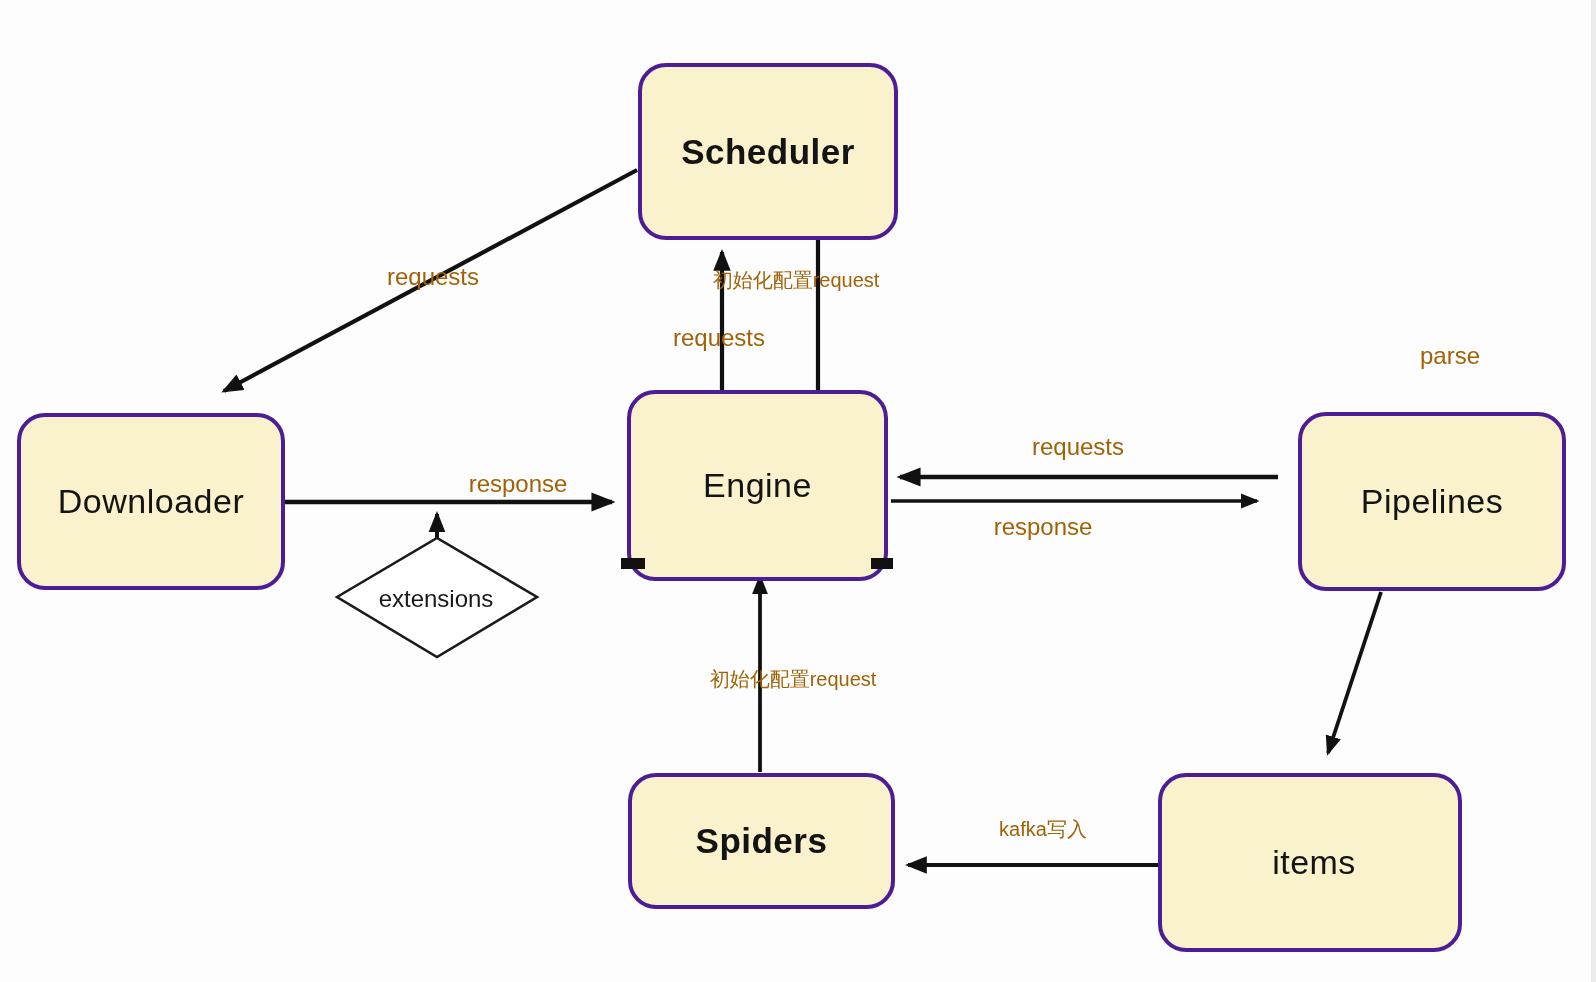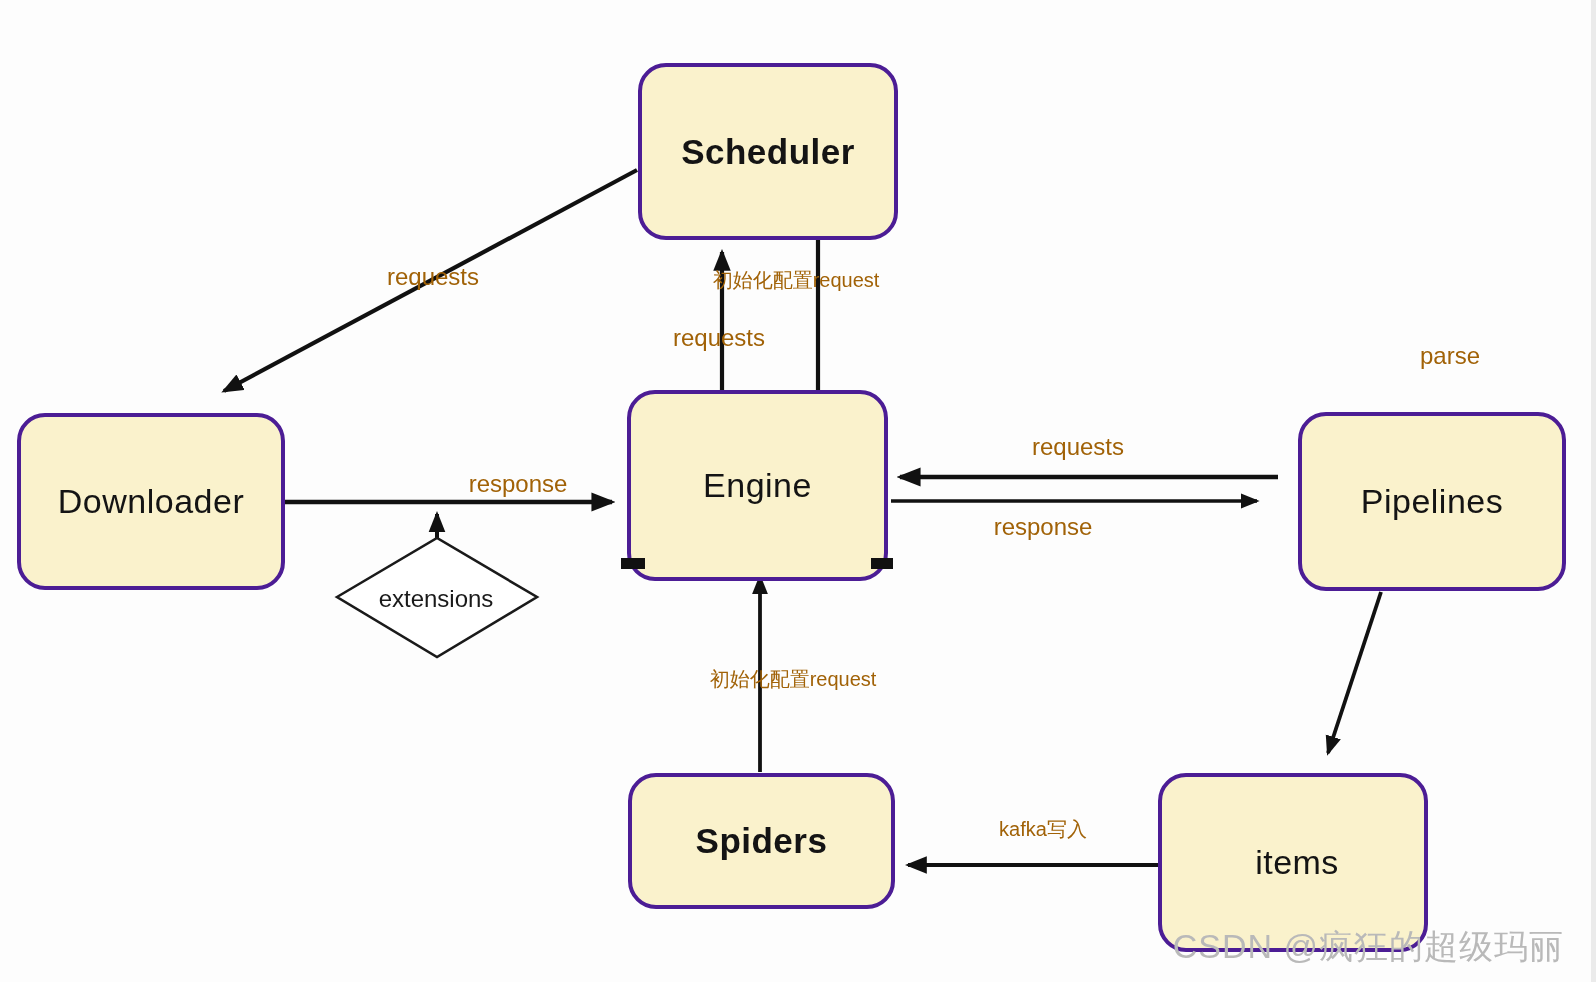--- a/index.html
+++ b/index.html
@@ -108,21 +108,21 @@
   </div>
 
   <div class="node" style="left:1278px;top:412px;width:268px;height:179px;margin-left:20px;">
     <span>Pipelines</span>
   </div>
 
   <div class="node bold" style="left:628px;top:773px;width:267px;height:136px;">
     <span>Spiders</span>
   </div>
 
-  <div class="node" style="left:1158px;top:773px;width:270px;height:179px;padding-left:8px;">
+  <div class="node" style="left:1158px;top:773px;width:304px;height:179px;padding-left:8px;">
     <span>items</span>
   </div>
 
   <div class="diamond-label" style="left:436px;top:599px;">extensions</div>
 
   <div class="edge-label" style="left:433px;top:277px;">requests</div>
 
   <div class="edge-label cn" style="left:796px;top:280px;">初始化配置request</div>
 
   <div class="edge-label" style="left:719px;top:338px;">requests</div>
@@ -137,15 +137,14 @@
 
   <div class="edge-label cn" style="left:793px;top:679px;">初始化配置request</div>
 
   <div class="edge-label cn" style="left:1043px;top:829px;text-align:right;">kafka写入</div>
 
   <div class="tick" style="left:621px;top:558px;width:24px;"></div>
   <div class="tick" style="left:871px;top:558px;width:22px;"></div>
 
   <div class="edge-frame"></div>
 
-  <div class="watermark">CSDN @疯狂的超级玛丽</div>
 
 </div>
 
 </body></html>

